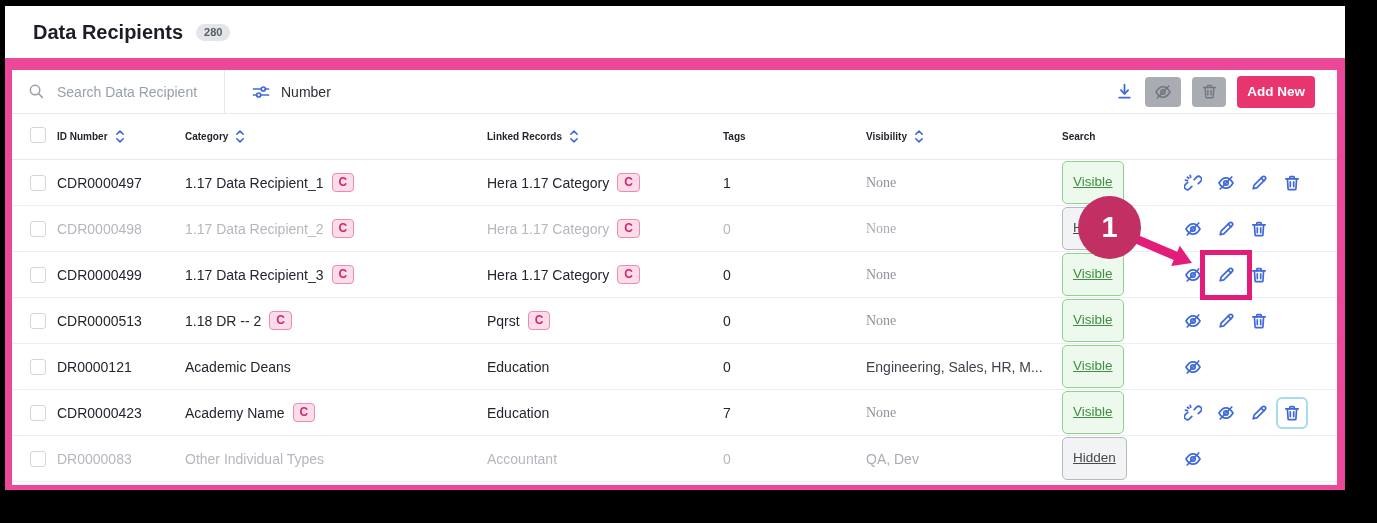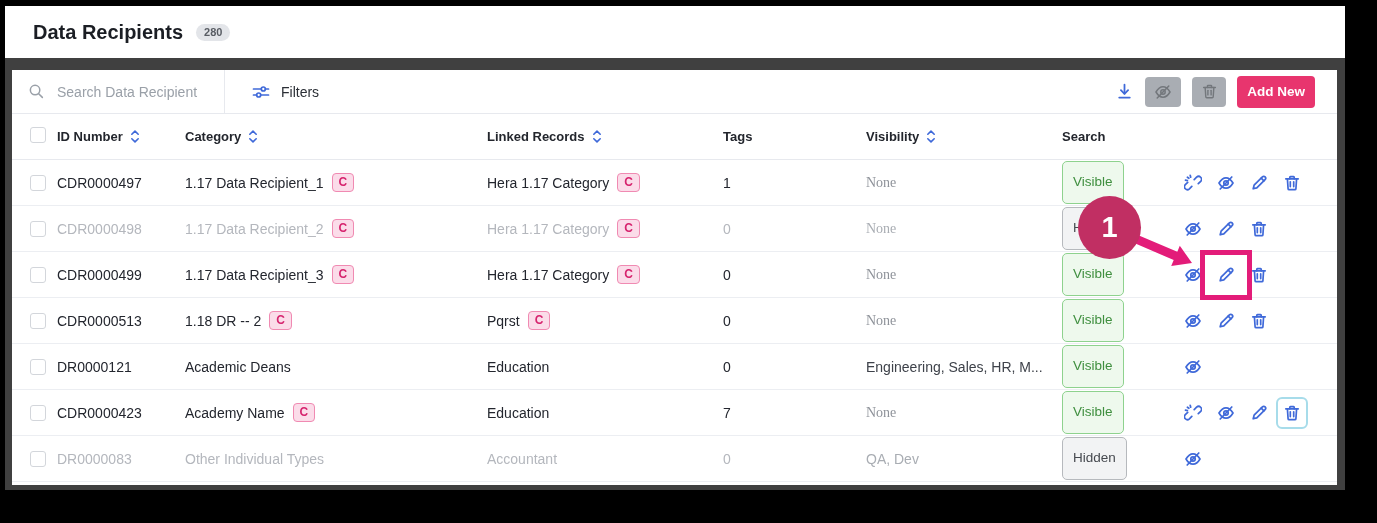--- a/index.html
+++ b/index.html
@@ -15,21 +15,21 @@
     --hidden-gray-text:#46494f;
     --c-badge-pink-text:#d6246e;
     --c-badge-pink-border:#f08ab2;
     --c-badge-pink-bg:#fbdce9;
     --focus-cyan-border:#a7dcea;
   }
   *{box-sizing:border-box;}
   body{margin:0;background:#000;}
   .root{position:relative;width:1377px;height:523px;background:#000;overflow:hidden;
         font-family:"Liberation Sans",sans-serif;color:#23262e;}
-  .page{position:absolute;left:5px;top:6px;width:1340px;height:484px;background:#404040;}
+  .page{position:absolute;left:5px;top:6px;width:1340px;height:484px;background:#ec4899;}
   .titlebar{position:absolute;left:0;top:0;width:100%;height:52px;background:#fff;
             display:flex;align-items:center;padding-left:28px;gap:13px;}
   .title{font-size:20px;font-weight:700;color:#1b1e24;}
   .count{background:#e3e5e9;color:#595d64;font-size:11px;font-weight:700;
          padding:3px 8px;border-radius:10px;line-height:1;}
   .card{position:absolute;left:7px;top:64px;width:1325px;height:415px;background:#fff;}
 
   
   .toolbar{height:44px;display:flex;align-items:center;border-bottom:1px solid #e7e9ee;}
   .searchbox{width:213px;height:100%;display:flex;align-items:center;gap:10px;
@@ -44,35 +44,35 @@
   .gray-btn{width:36px;height:30px;background:#a9adb3;border:none;border-radius:4px;
             display:flex;align-items:center;justify-content:center;color:#73777c;}
   .add-btn{height:32px;padding:0 10px;background:var(--accent-pink);color:#fff;
            font-weight:700;font-size:13.5px;border:none;border-radius:4px;
            font-family:inherit;cursor:pointer;}
 
   
   .grid{display:grid;grid-template-columns:45px 128px 302px 236px 143px 196px 110px 1fr;
         align-items:center;}
   .thead{height:46px;border-bottom:1px solid #e7e9ee;}
-  .hcell{display:flex;align-items:center;gap:7px;font-size:13px;font-weight:700;color:#23262d;}
+  .hcell{display:flex;align-items:center;gap:7px;font-size:10px;font-weight:700;color:#23262d;}
   .sorticon{display:flex;color:var(--icon-blue);}
   .cb-cell{padding-left:18px;}
   .checkbox{width:16px;height:16px;border:1.5px solid #d3d6db;border-radius:3px;
             background:#fff;display:inline-block;cursor:pointer;}
   .row{height:46px;border-bottom:1px solid #eceef2;position:relative;}
   .cell{display:flex;align-items:center;gap:8px;font-size:14px;color:#23262e;}
   .tags-none{color:#8f939a;font-family:Liberation Serif, serif;}
   .tags-dark{color:#3e424a;}
   .row.muted .t-id,.row.muted .t-name,.row.muted .t-cat,.row.muted .t-linked{color:#b4b7bd;}
   .row.muted .tags-none,.row.muted .tags-dark{color:#a9adb3;}
   .cbadge{font-size:12px;font-weight:700;color:var(--c-badge-pink-text);
           background:var(--c-badge-pink-bg);border:1px solid var(--c-badge-pink-border);
           border-radius:4px;padding:2px 6px;line-height:1.1;}
-  .vbadge{font-size:13.5px;padding:12px 10px;border-radius:5px;line-height:1.2;}
+  .vbadge{font-size:13.5px;padding:12px 10px;border-radius:5px;line-height:1.2;text-decoration:underline;}
   .vbadge.visible{color:var(--visible-green-text);background:var(--visible-green-bg);
                   border:1px solid var(--visible-green-border);}
   .vbadge.hidden{color:var(--hidden-gray-text);background:var(--hidden-gray-bg);
                  border:1px solid var(--hidden-gray-border);}
   .actions{gap:15px;padding-left:12px;}
   .aicon{width:18px;height:18px;color:var(--icon-blue);position:relative;display:flex;cursor:pointer;}
   .aicon svg{width:18px;height:18px;}
   .aicon.highlighted::after{content:'';position:absolute;left:-17px;top:-16px;width:42px;height:40px;
                             border:5px solid var(--annotation-highlight);}
   .aicon.focused::after{content:'';position:absolute;left:-7px;top:-7px;width:28px;height:28px;
@@ -109,21 +109,21 @@
         </div>
         <div class="filters">
           <span style="display:flex;">
             <svg width="18" height="18" viewBox="0 0 18 18" fill="none" stroke="var(--icon-blue)" stroke-width="1.7" stroke-linecap="round">
               <line x1="1.5" y1="6" x2="16.5" y2="6"></line>
                 <circle cx="11.3" cy="6" r="2" fill="#fff"></circle>
               <line x1="1.5" y1="12" x2="16.5" y2="12"></line>
                 <circle cx="6.7" cy="12" r="2" fill="#fff"></circle>
             </svg>
           </span>
-          <span>Filters</span>
+          <span>Number</span>
         </div>
         <div class="tools">
           <button class="dl-btn" title="">
             <svg width="19" height="19" viewBox="0 0 18 18" fill="none" stroke="currentColor" stroke-width="1.7" stroke-linecap="round" stroke-linejoin="round">
               <path d="M9 2.6 V11"></path>
                 <path d="M5.6 7.8 L9 11.2 L12.4 7.8"></path>
                 <path d="M4 14.8 h10"></path>
             </svg>
           </button>
           <button class="gray-btn">

